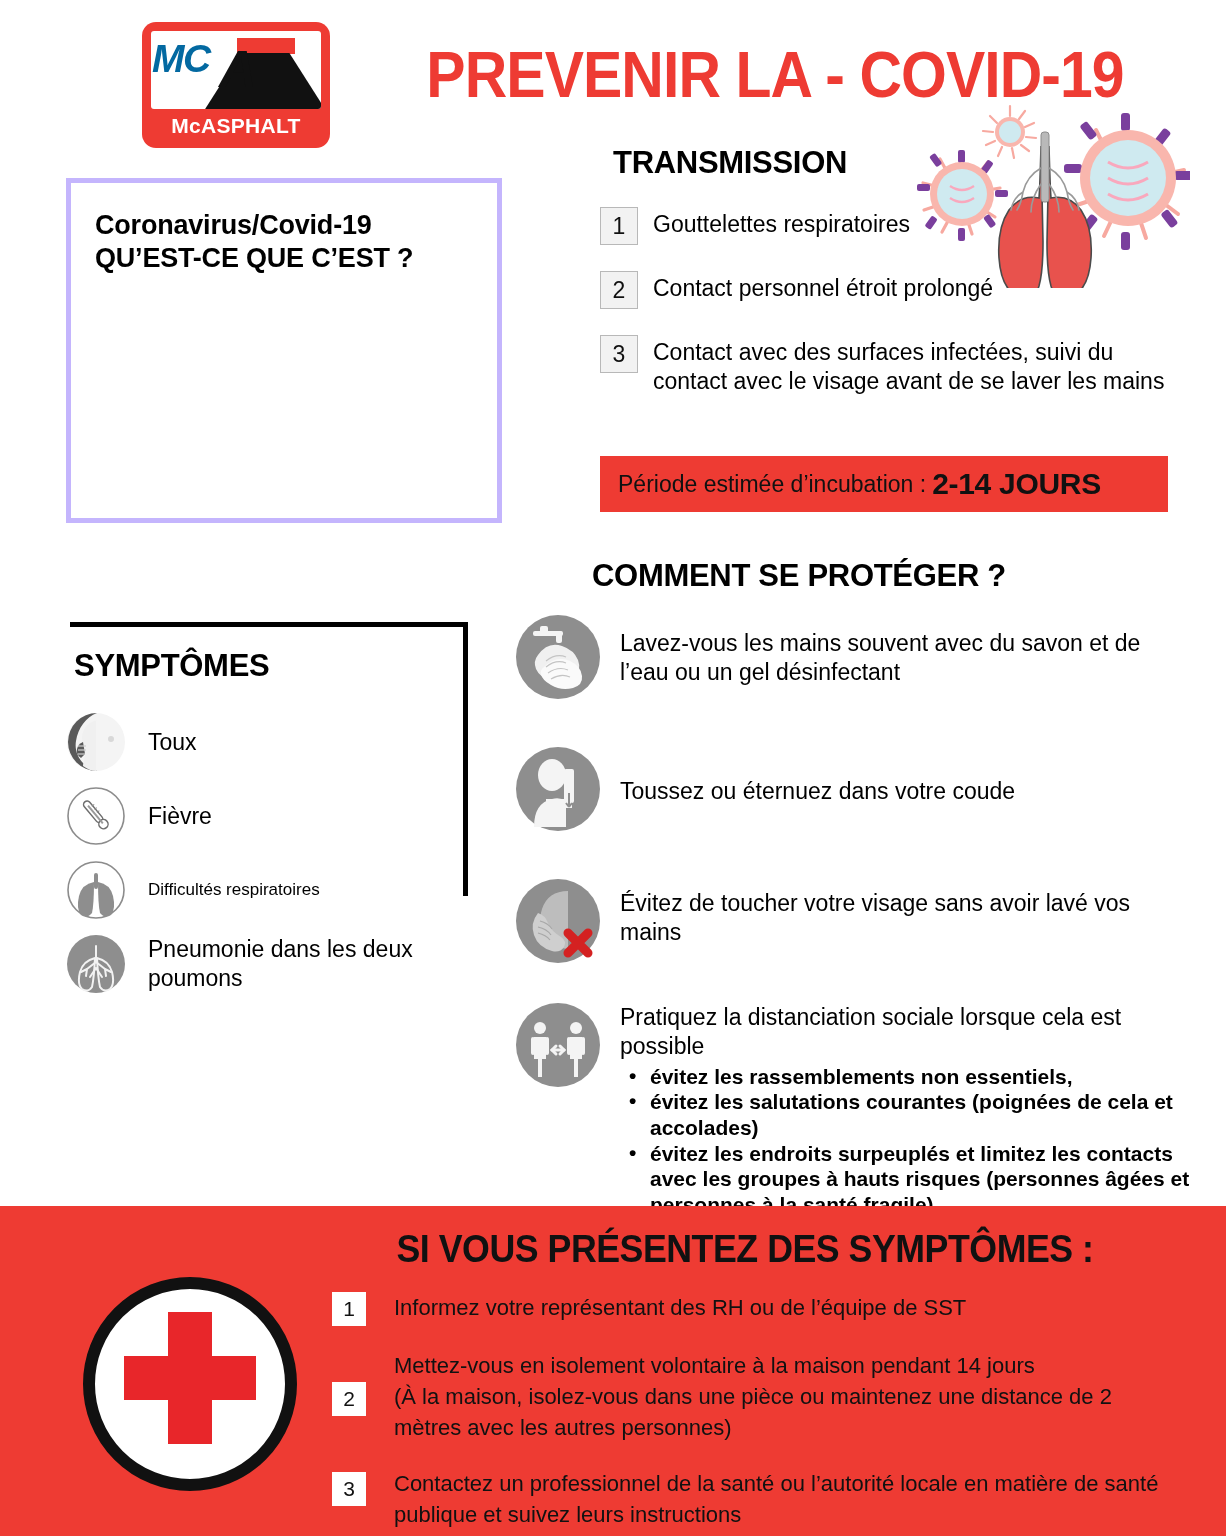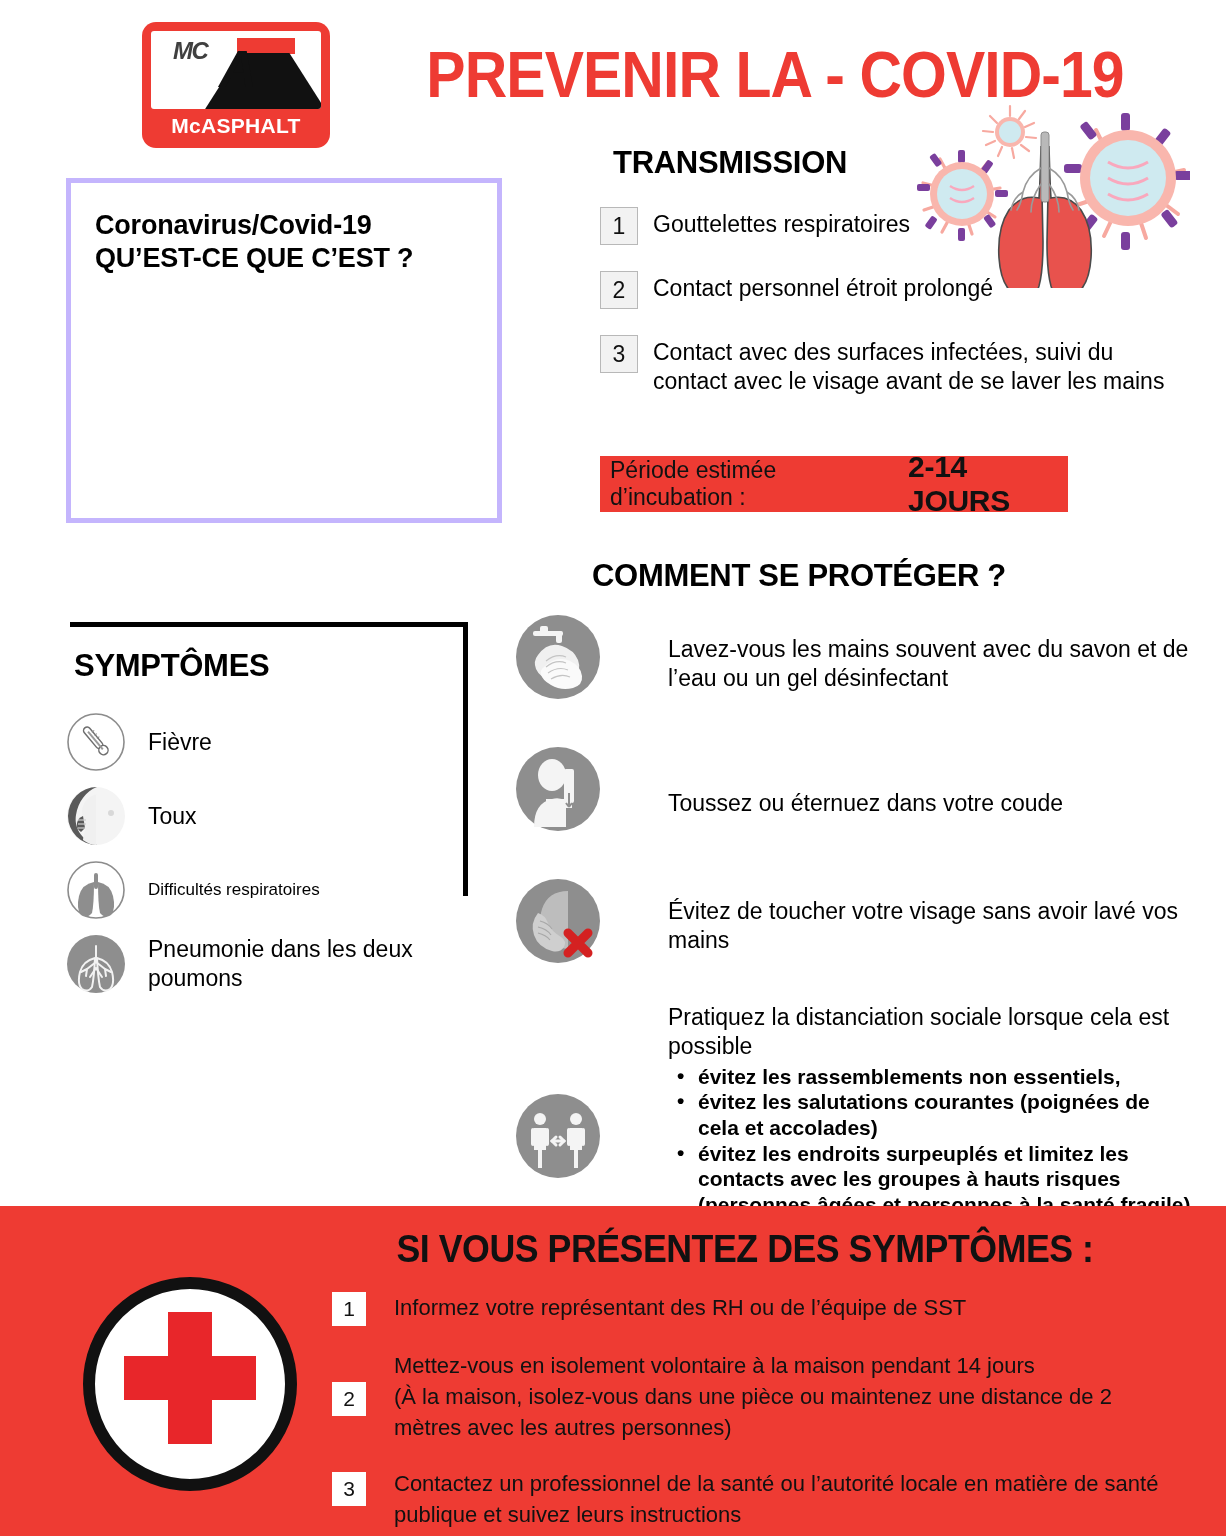--- a/index.html
+++ b/index.html
@@ -19,24 +19,24 @@
     width: 100%; height: 100%;
     background: #ee3b33; border-radius: 14px;
     display: flex; flex-direction: column; align-items: center;
     padding: 9px 9px 0 9px;
   }
   .logo-white {
     width: 100%; height: 78px; background: #fff; border-radius: 3px;
     position: relative; overflow: hidden;
   }
   .logo-mc {
-    position: absolute; left: 22px; top: 6px;
+    position: absolute; left: 1px; top: 6px;
     font-family: "Liberation Sans", sans-serif;
-    font-weight: 900; font-size: 24px; letter-spacing: -1.5px;
-    color: #404040; font-style: italic;
+    font-weight: 900; font-size: 39px; letter-spacing: -1.5px;
+    color: #0369a1; font-style: italic;
   }
   .logo-redbar { position: absolute; right: 26px; top: 7px; width: 58px; height: 16px; background: #ee3b33; }
   .logo-road {
     position: absolute; left: 12px; bottom: 0; width: 162px; height: 56px;
     background: #111;
     clip-path: polygon(26% 100%, 48% 0%, 78% 0%, 100% 100%);
   }
   .logo-a {
     position: absolute; left: 68px; top: 16px;
     font-family: "Liberation Sans", sans-serif;
@@ -84,34 +84,34 @@
   .tline { display: flex; align-items: flex-start; margin-bottom: 26px; }
   .numbox {
     flex: 0 0 auto; width: 38px; height: 38px;
     background: #f2f2f2; border: 1.5px solid #b8b8b8;
     display: flex; align-items: center; justify-content: center;
     font-size: 23px; color: #111;
   }
   .tline .ttext { margin-left: 15px; font-size: 23px; line-height: 1.28; padding-top: 3px; }
 
   .incub {
-    position: absolute; left: 600px; top: 456px; width: 468px; height: 56px;
+    position: absolute; left: 600px; top: 456px; width: 568px; height: 56px;
     background: #ee3b33;
-    display: flex; align-items: center; padding-left: 10px;
+    display: flex; align-items: center; padding-left: 18px;
   }
   .incub .lbl { font-size: 23px; color: #111; }
   .incub .val { font-size: 30px; font-weight: 700; color: #111; margin-left: 6px; letter-spacing: -0.3px; }
 
   
   .prot-h {
     position: absolute; left: 592px; top: 558px;
     font-size: 31px; font-weight: 700; letter-spacing: -0.3px;
   }
   .prot-list { position: absolute; left: 516px; top: 615px; width: 676px; }
-  .pline { display: flex; align-items: center; gap: 48px; }
+  .pline { display: flex; align-items: flex-start; }
   .picon { flex: 0 0 auto; width: 84px; height: 84px; }
   .ptext { margin-left: 20px; font-size: 23px; line-height: 1.28; }
 
   .bullets { list-style: none; margin-top: 2px; font-weight: bold; }
   .bullets li { position: relative; padding-left: 30px; font-size: 21px; line-height: 1.22; }
   .bullets li::before {
     content: "\2022"; position: absolute; left: 9px; top: -1px; font-size: 21px;
   }
 
   
@@ -271,56 +271,56 @@
     <span class="val">2-14 JOURS</span>
   </div>
 
   <div>
     <div style="position:absolute;left:70px;top:622px;width:398px;height:5px;background:#000;"></div>
     <div style="position:absolute;left:463px;top:622px;width:5px;height:274px;background:#000;"></div>
 
     <div style="position:absolute;left:74px;top:648px;font-size:31px;font-weight:700;letter-spacing:-0.3px;">SYMPTÔMES</div>
 
     <div style="position:absolute;left:66px;top:712px;width:430px;">
+
+      <div style="display:flex;align-items:center;margin-bottom:14px;">
+        <span style="flex:0 0 auto;width:60px;height:60px;">
+          <svg viewBox="0 0 60 60" width="60" height="60">
+            <circle cx="30" cy="30" r="29" fill="#f4f4f4"></circle>
+            <path d="M31 1 A29 29 0 0 0 31 59 C14 54 8 40 10 29 C12 16 20 5 31 1 Z" fill="#5a5a5a"></path>
+            <path d="M34 8 c-10 0 -18 8 -18 18 c0 8 3 11 3 16 c0 5 -2 8 -2 12 c4 3 9 5 13 5 l0 -51 z" fill="#f0f0f0"></path>
+            <path d="M17 30 q-5 2 -6 7 q-1 6 4 9 l4 -4 z" fill="#5a5a5a"></path>
+            <g stroke="#cfcfcf" stroke-width="1.2">
+                <line x1="12" y1="34" x2="20" y2="34"></line>
+                <line x1="12" y1="38" x2="20" y2="38"></line>
+                <line x1="12" y1="42" x2="19" y2="42"></line>
+              </g>
+            <circle cx="45" cy="27" r="3" fill="#d8d8d8"></circle>
+          </svg>
+        </span>
+        <span style="margin-left:22px;font-size:23px;">Toux</span>
+      </div>
 
       <div style="display:flex;align-items:center;margin-bottom:14px;">
         <span style="flex:0 0 auto;width:60px;height:60px;">
           <svg viewBox="0 0 60 60" width="60" height="60">
             <circle cx="30" cy="30" r="28" fill="#fff" stroke="#8c8c8c" stroke-width="1.6"></circle>
             <g transform="rotate(-40 30 30)">
               <rect x="27" y="12" width="7" height="26" rx="3.5" fill="#fff" stroke="#6e6e6e" stroke-width="1.5"></rect>
               <circle cx="30.5" cy="41" r="4.6" fill="#fff" stroke="#6e6e6e" stroke-width="1.5"></circle>
               <line x1="30.5" y1="17" x2="30.5" y2="40" stroke="#9a9a9a" stroke-width="2"></line>
               <g stroke="#8c8c8c" stroke-width="1">
                   <line x1="33" y1="20" x2="36" y2="20"></line>
                   <line x1="33" y1="24" x2="36" y2="24"></line>
                   <line x1="33" y1="28" x2="36" y2="28"></line>
                 </g>
             </g>
           </svg>
         </span>
         <span style="margin-left:22px;font-size:23px;">Fièvre</span>
-      </div>
-
-      <div style="display:flex;align-items:center;margin-bottom:14px;">
-        <span style="flex:0 0 auto;width:60px;height:60px;">
-          <svg viewBox="0 0 60 60" width="60" height="60">
-            <circle cx="30" cy="30" r="29" fill="#f4f4f4"></circle>
-            <path d="M31 1 A29 29 0 0 0 31 59 C14 54 8 40 10 29 C12 16 20 5 31 1 Z" fill="#5a5a5a"></path>
-            <path d="M34 8 c-10 0 -18 8 -18 18 c0 8 3 11 3 16 c0 5 -2 8 -2 12 c4 3 9 5 13 5 l0 -51 z" fill="#f0f0f0"></path>
-            <path d="M17 30 q-5 2 -6 7 q-1 6 4 9 l4 -4 z" fill="#5a5a5a"></path>
-            <g stroke="#cfcfcf" stroke-width="1.2">
-                <line x1="12" y1="34" x2="20" y2="34"></line>
-                <line x1="12" y1="38" x2="20" y2="38"></line>
-                <line x1="12" y1="42" x2="19" y2="42"></line>
-              </g>
-            <circle cx="45" cy="27" r="3" fill="#d8d8d8"></circle>
-          </svg>
-        </span>
-        <span style="margin-left:22px;font-size:23px;">Toux</span>
       </div>
 
       <div style="display:flex;align-items:center;margin-bottom:14px;">
         <span style="flex:0 0 auto;width:60px;height:60px;">
           <svg viewBox="0 0 60 60" width="60" height="60">
             <circle cx="30" cy="30" r="28" fill="#fff" stroke="#8c8c8c" stroke-width="1.6"></circle>
             <rect x="28" y="13" width="4" height="16" rx="2" fill="#8e8e8e"></rect>
             <path d="M28 22 q-12 2 -15 14 q-3 13 2 19 q6 4 11 -2 q2 -9 2 -31 z" fill="#8e8e8e"></path>
             <path d="M32 22 q12 2 15 14 q3 13 -2 19 q-6 4 -11 -2 q-2 -9 -2 -31 z" fill="#8e8e8e"></path>
           </svg>

